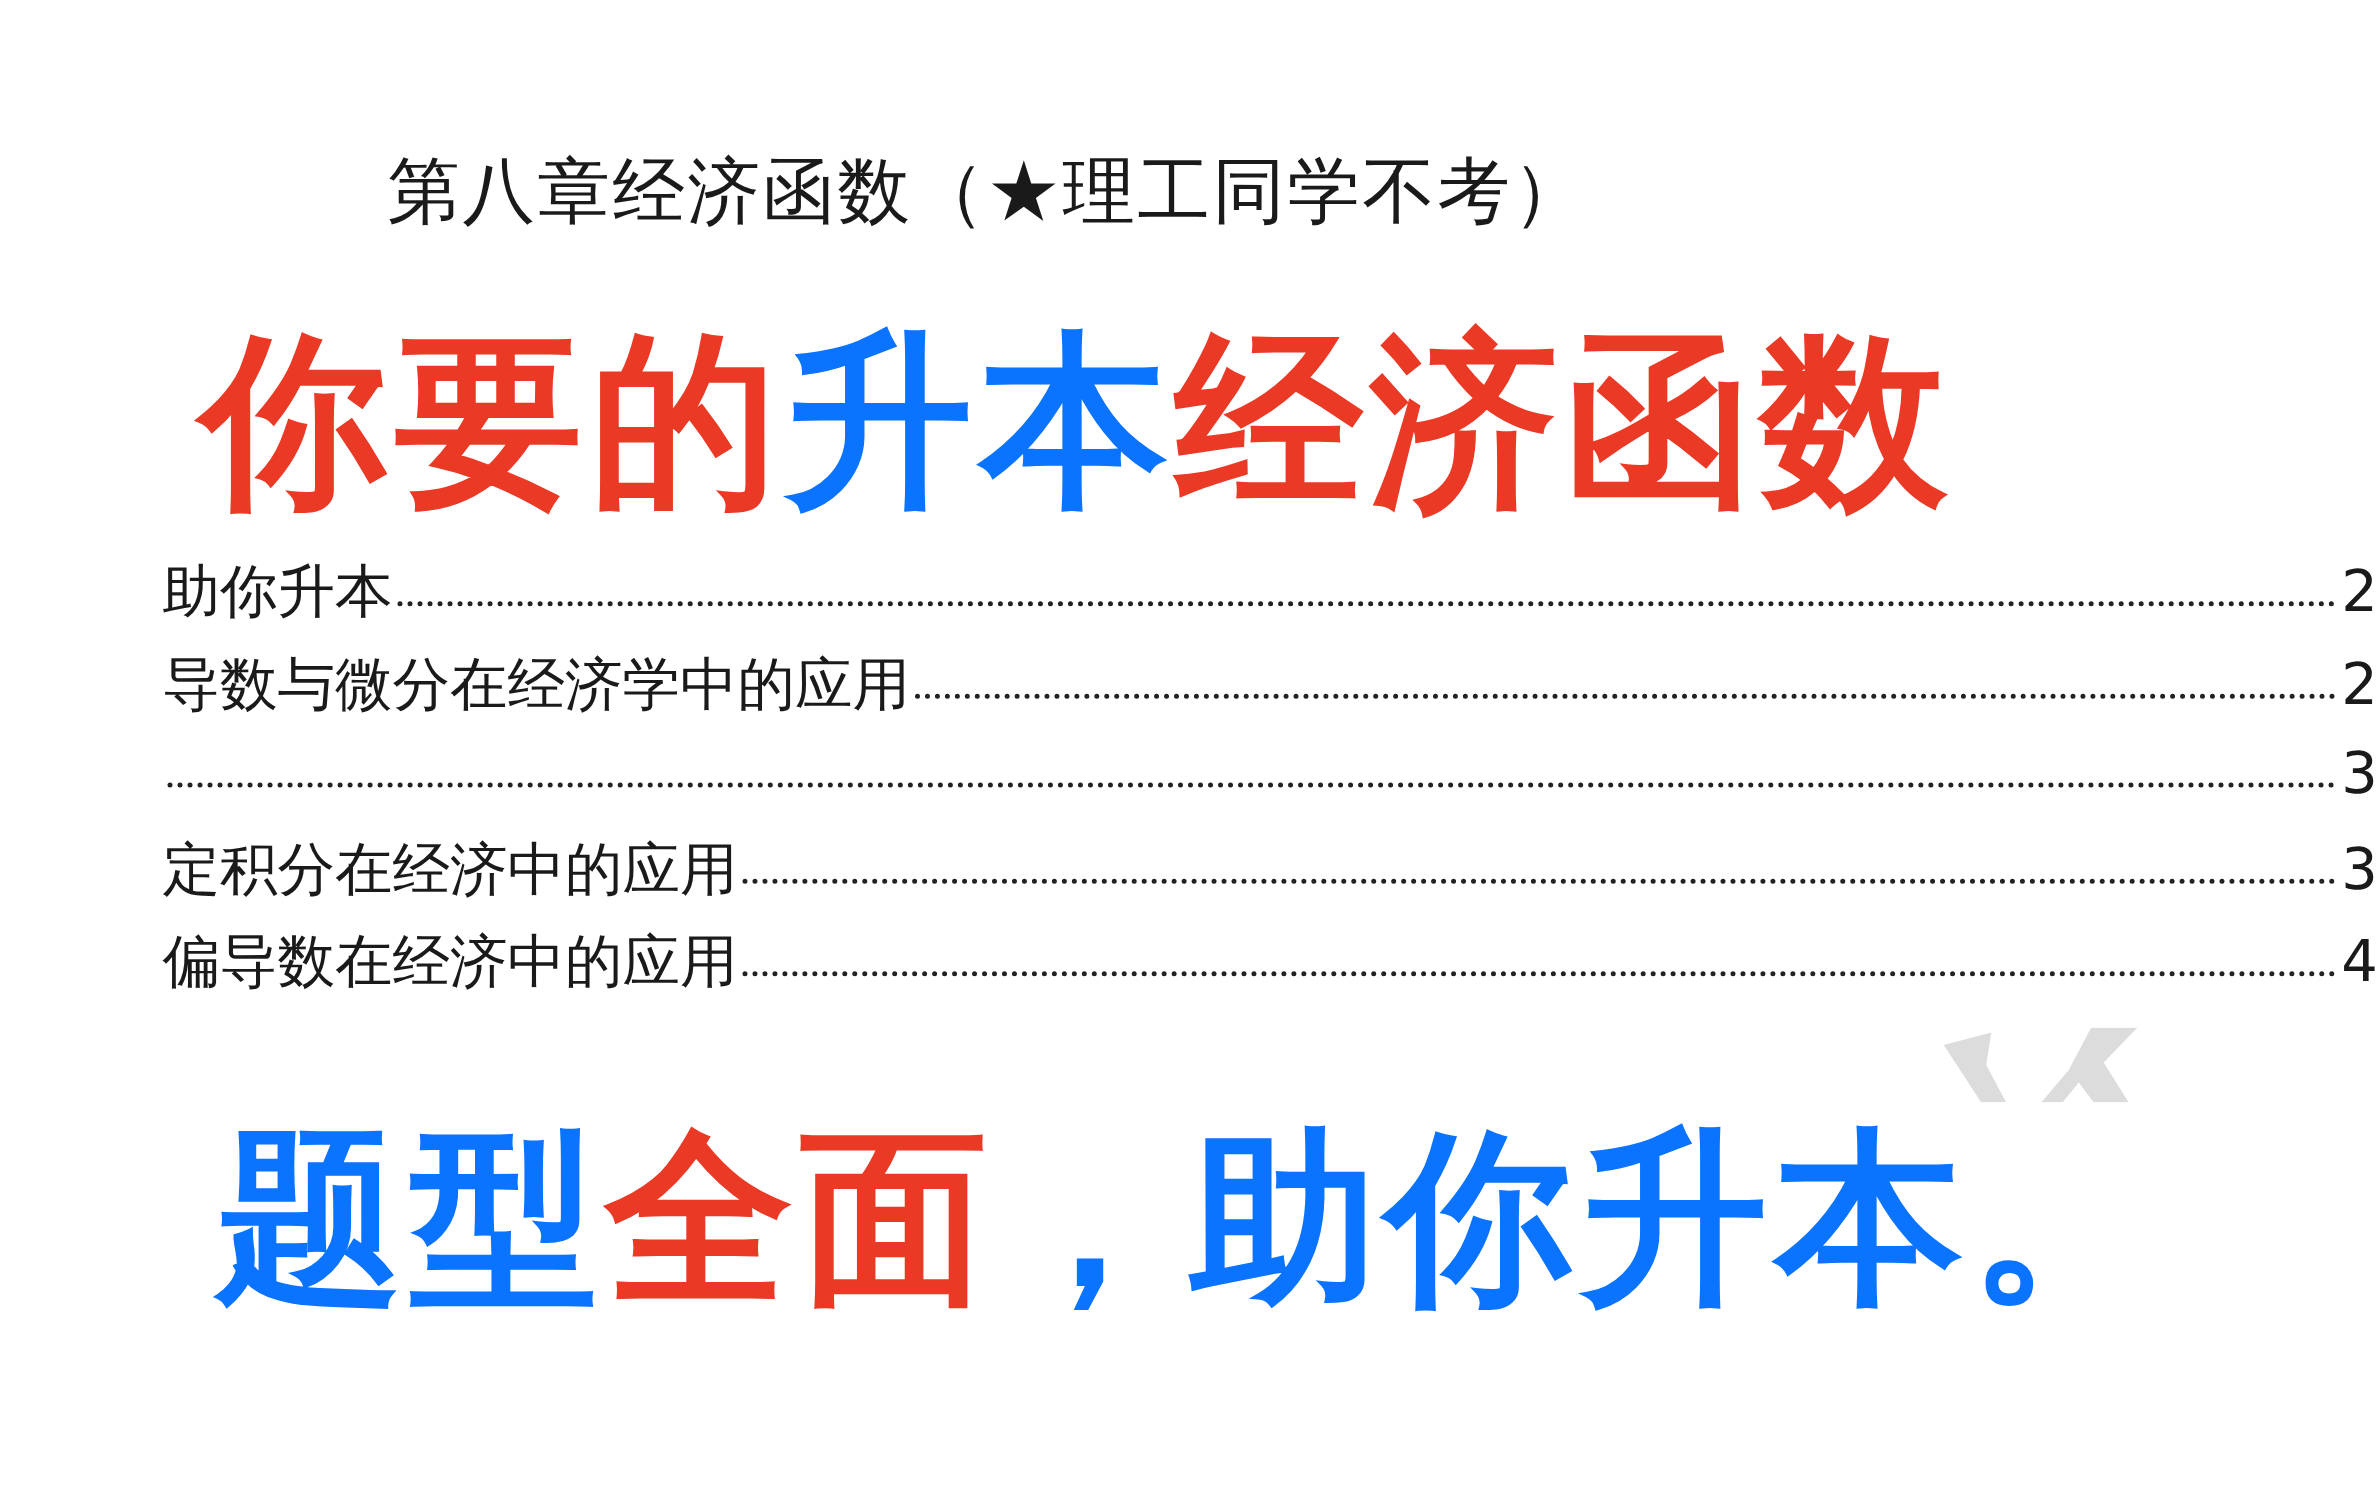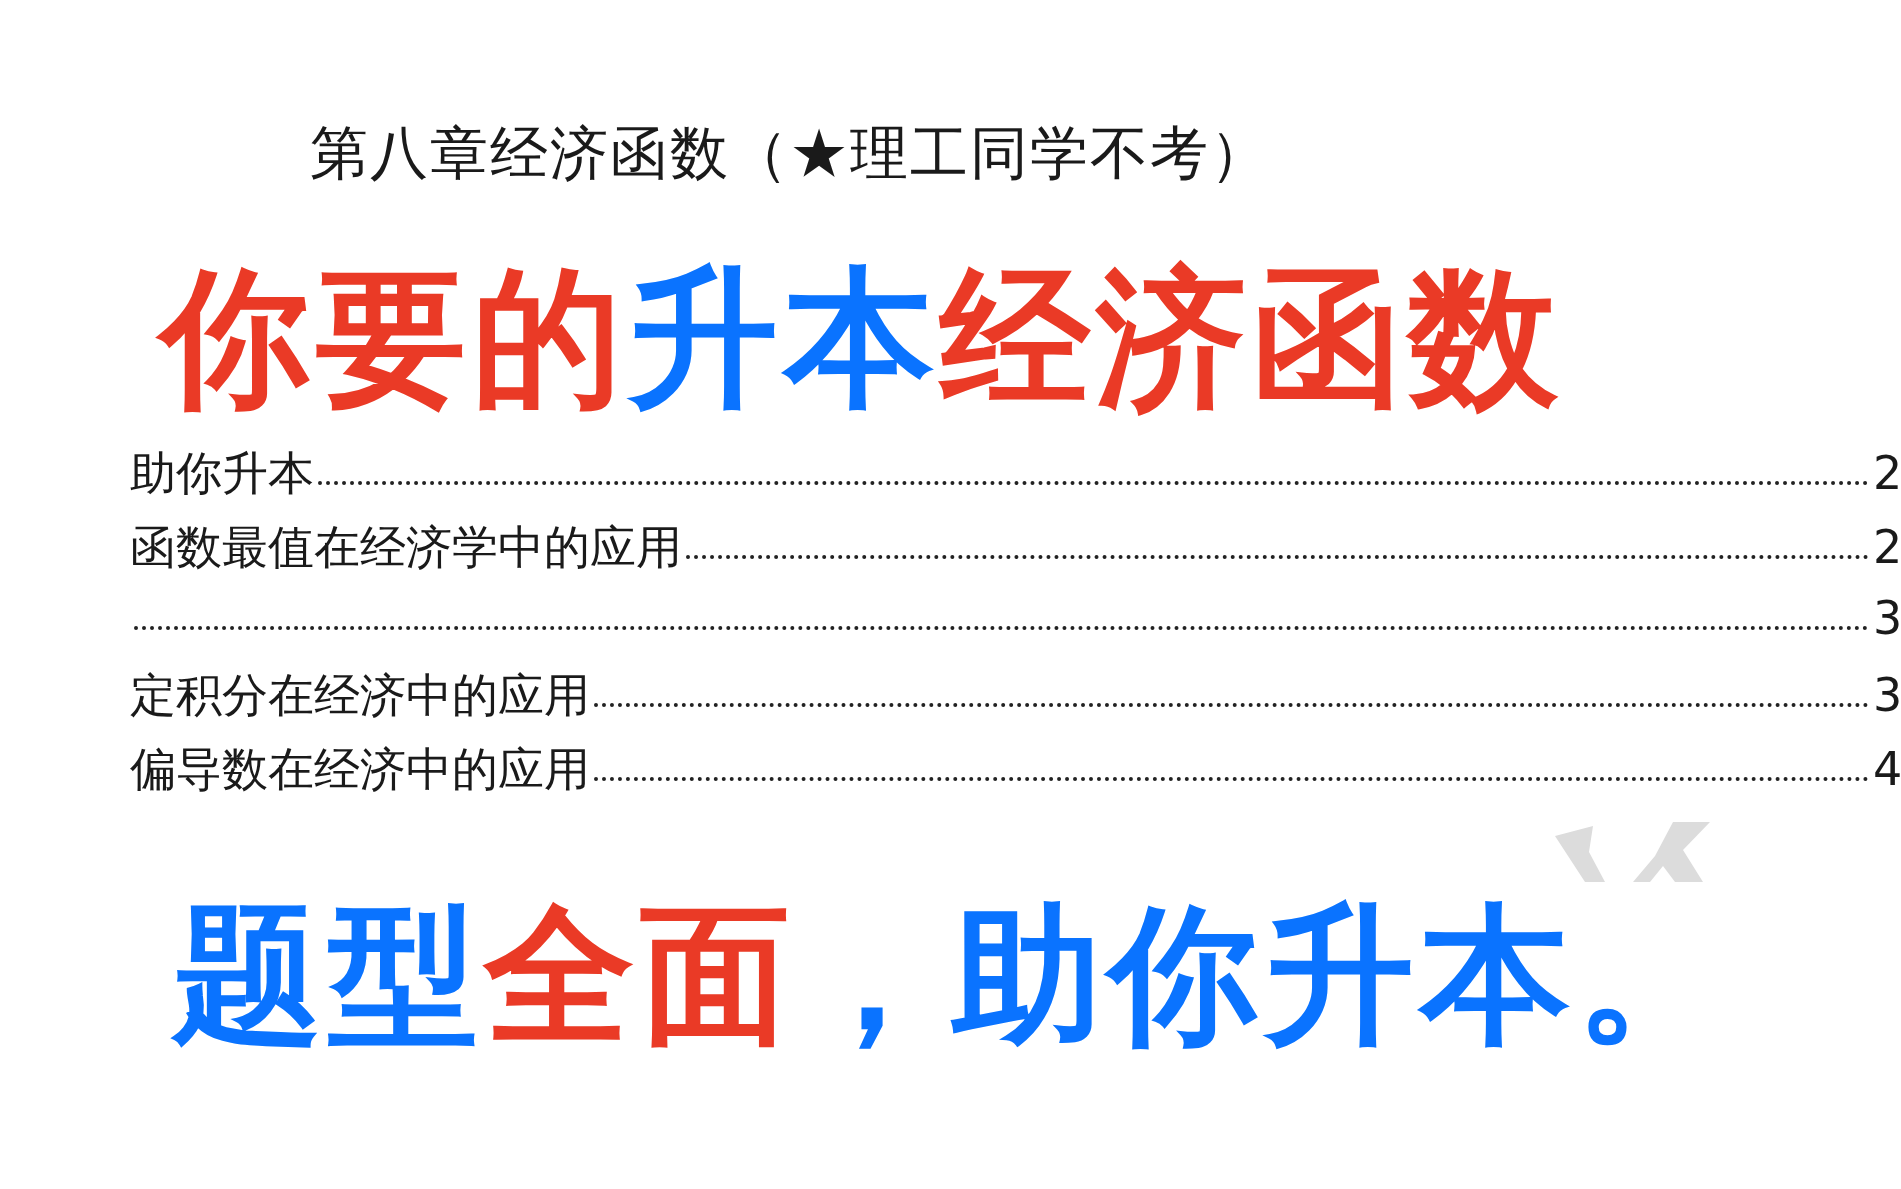--- a/index.html
+++ b/index.html
@@ -47,21 +47,21 @@
   <span class="red">你要的</span><span class="blue">升本</span><span class="red">经济函数</span>
 </div>
 
 <div class="toc">
   <div class="toc-row">
     <span class="toc-label">助你升本</span>
     <span class="toc-leader"></span>
     <span class="toc-page">2</span>
   </div>
   <div class="toc-row">
-    <span class="toc-label">函数最值在经济学中的应用</span>
+    <span class="toc-label">导数与微分在经济学中的应用</span>
     <span class="toc-leader"></span>
     <span class="toc-page">2</span>
   </div>
   <div class="toc-row">
     <span class="toc-leader"></span>
     <span class="toc-page">3</span>
   </div>
   <div class="toc-row">
     <span class="toc-label">定积分在经济中的应用</span>
     <span class="toc-leader"></span>

